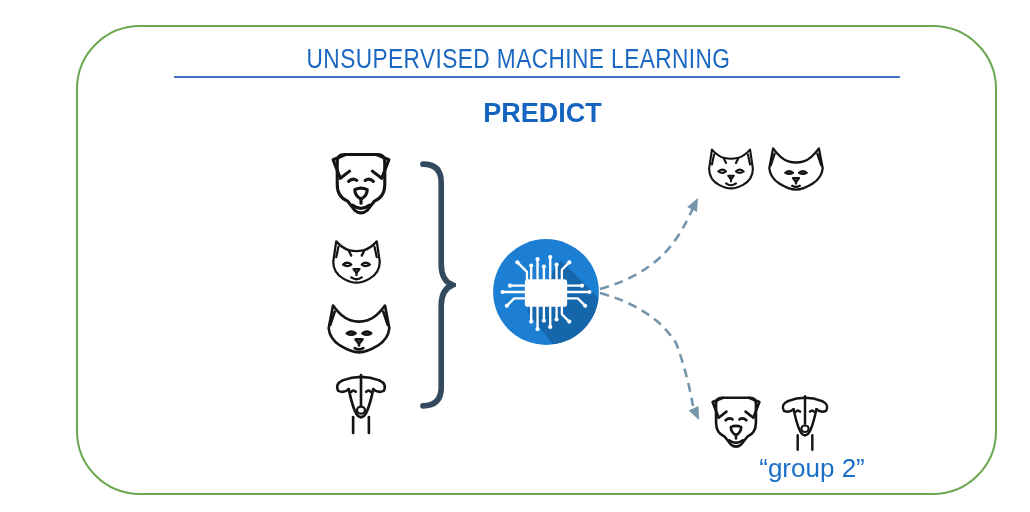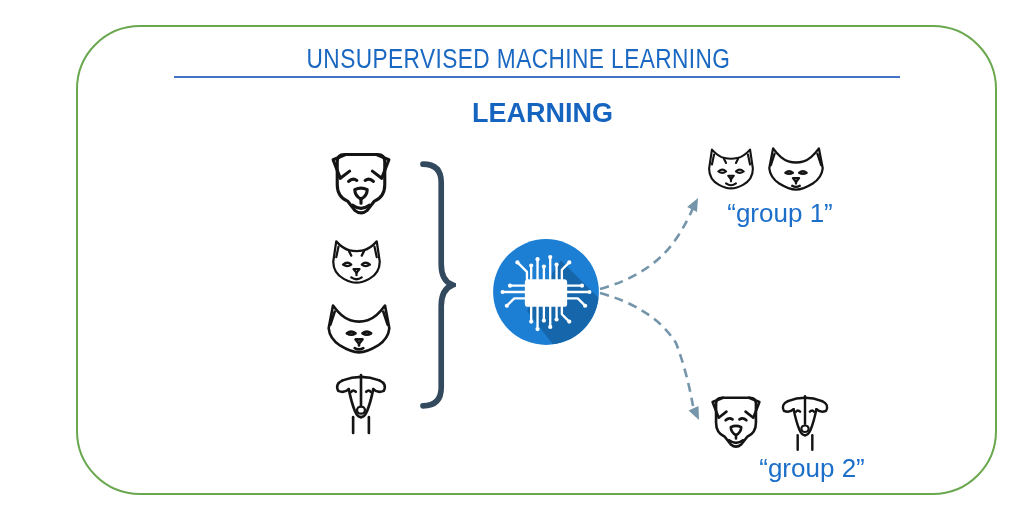--- a/index.html
+++ b/index.html
@@ -98,21 +98,21 @@
     </symbol>
   </defs>
 </svg>
 
 <div class="canvas">
 
   <div class="abs frame"></div>
 
   <div class="abs title">UNSUPERVISED MACHINE LEARNING</div>
   <div class="abs divider"></div>
-  <div class="abs predict">LEARNING</div>
+  <div class="abs predict">PREDICT</div>
 
   <svg class="abs animal" style="left:330px;top:151px;width:62px;height:65px">
       <use href="#sym-terrier"></use>
     </svg>
   <svg class="abs animal" style="left:331px;top:239px;width:51px;height:46px">
       <use href="#sym-sphynx"></use>
     </svg>
   <svg class="abs animal" style="left:325px;top:303px;width:68px;height:52px">
       <use href="#sym-oriental"></use>
     </svg>
@@ -185,21 +185,20 @@
     <path class="arrow-stroke" d="M4,113 Q58,128 80,163 Q91,192 97,226" fill="none" stroke-width="2.6" stroke-dasharray="9 6"></path>
     <polygon class="arrow-fill" points="103,240 92.5,230.5 102.5,225.9"></polygon>
   </svg>
 
   <svg class="abs animal" style="left:707px;top:147px;width:48px;height:44px">
       <use href="#sym-sphynx"></use>
     </svg>
   <svg class="abs animal" style="left:767px;top:145px;width:58px;height:48px">
       <use href="#sym-oriental"></use>
     </svg>
-  <div class="abs glabel" style="left:690px;top:198px">“group 1”</div>
 
   <svg class="abs animal" style="left:710px;top:392px;width:52px;height:60px">
       <use href="#sym-terrier"></use>
     </svg>
   <svg class="abs animal" style="left:779px;top:391px;width:52px;height:64px">
       <use href="#sym-greyhound"></use>
     </svg>
   <div class="abs glabel" style="left:722px;top:453px">“group 2”</div>
 
 </div>

